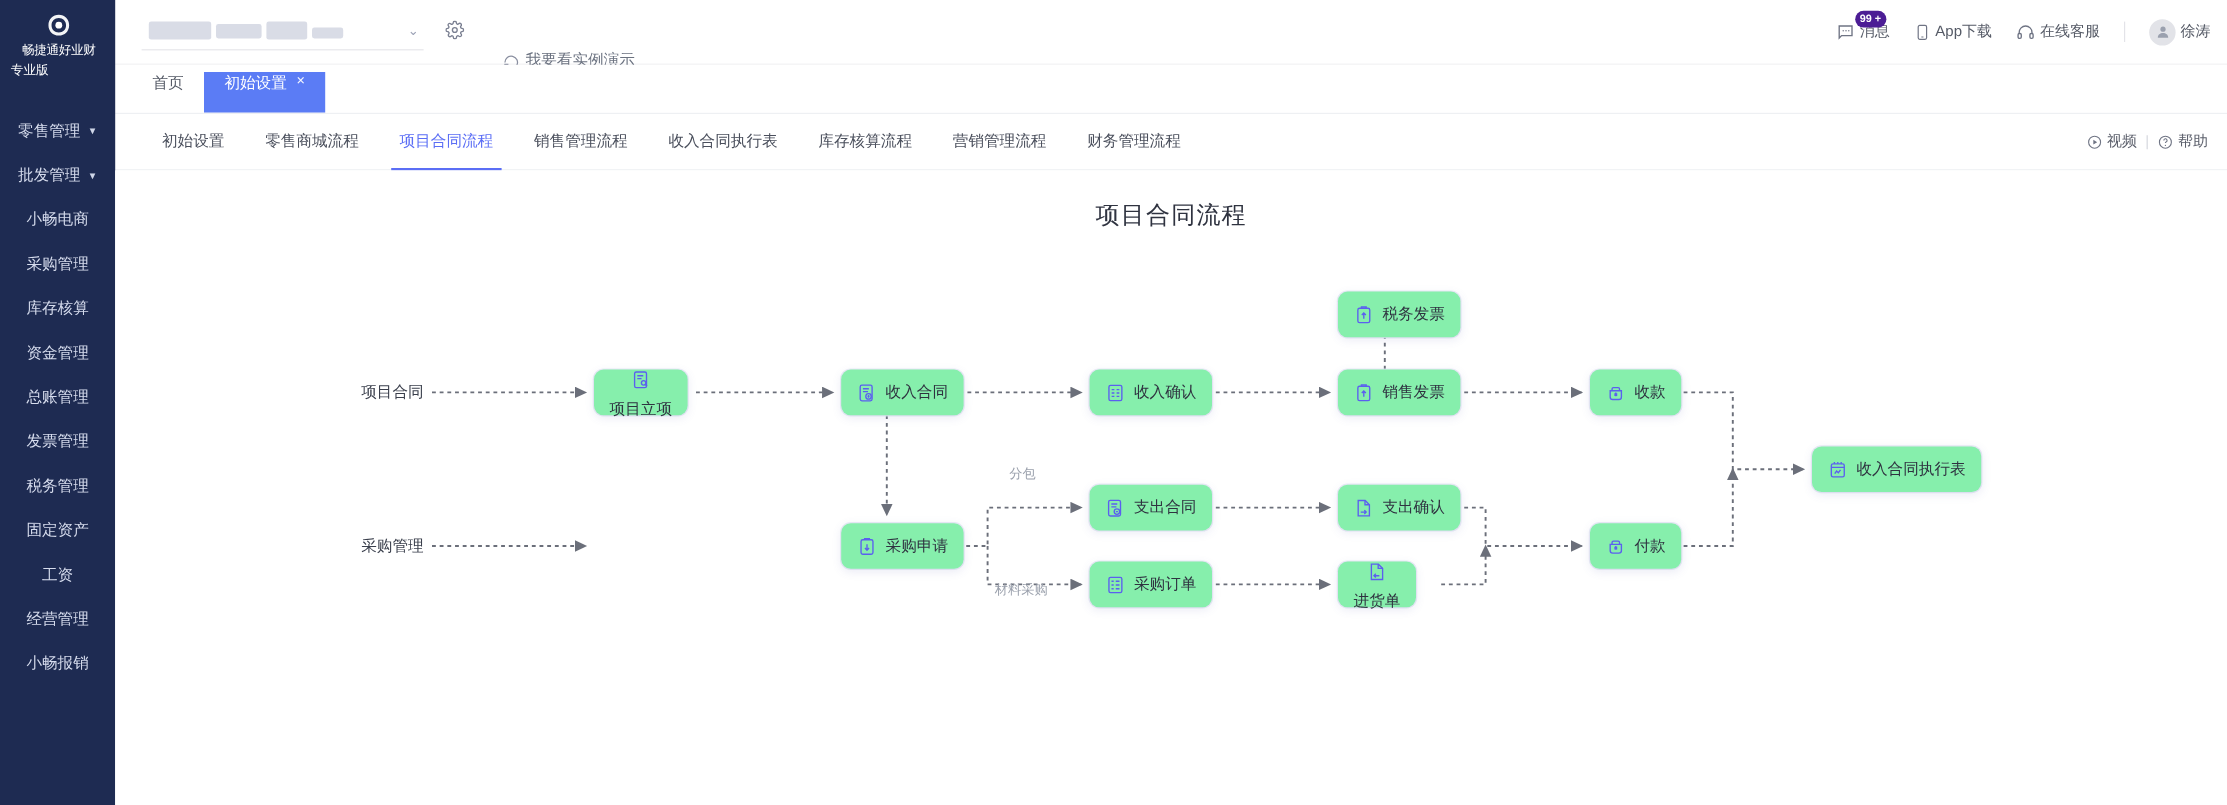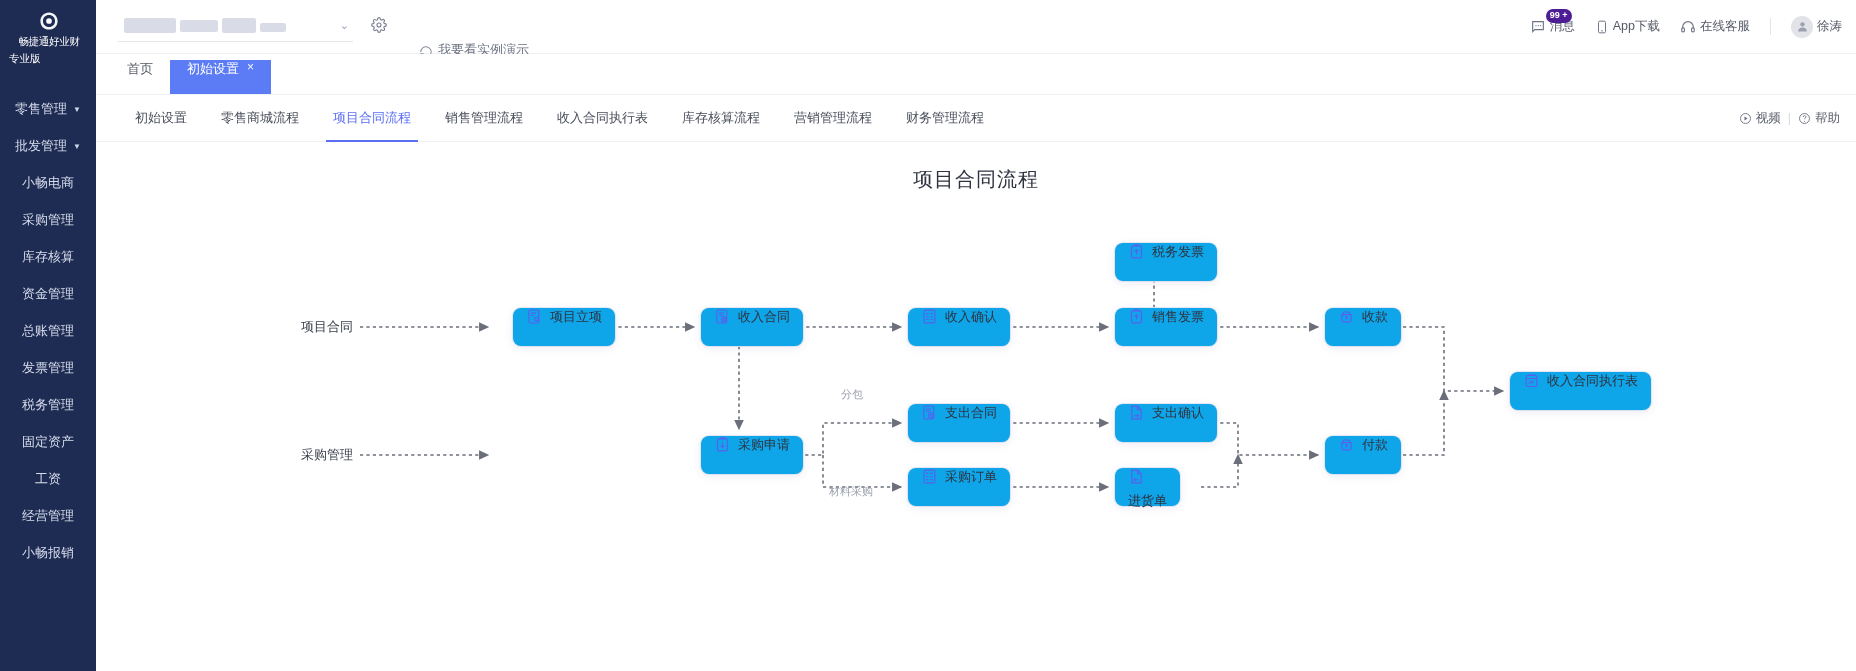--- a/index.html
+++ b/index.html
@@ -68,23 +68,23 @@
                  color:#5b5f6b; font-size:12.5px; }
   .sr-link{ display:flex; align-items:center; gap:4px; cursor:pointer; }
   .sr-sep{ color:#d8dae0; }
 
   
   .canvas{ position:relative; flex:1; overflow:hidden; background:#fff; }
   .flow-title{ position:absolute; left:0; right:0; top:24px; text-align:center;
                font-size:20px; color:#2f3340; letter-spacing:1px; }
   .svg-layer{ position:absolute; inset:0; }
 
-  .node{ position:absolute; height:38px; background:#0ea5e9; border-radius:8px;
+  .node{ position:absolute; height:38px; background:#86efac; border-radius:8px;
          box-shadow:0 2px 8px rgba(90,100,180,.13), 0 0 0 1px rgba(232,234,245,.9);
-         display:flex; align-items:flex-start; gap:7px; padding:0 13px; cursor:pointer;
+         display:flex; align-items:center; gap:7px; padding:0 13px; cursor:pointer;
          font-size:13px; color:#2f3340; white-space:nowrap; }
   .node svg{ flex:0 0 17px; }
   .row-label{ position:absolute; font-size:13px; color:#3a3f4c; white-space:nowrap; }
   .edge-label{ position:absolute; font-size:11px; color:#9aa0ac; white-space:nowrap; }
 </style>
 </head>
 <body>
 
 <div class="app">
 
@@ -322,21 +322,21 @@
           <path d="M1307 313 H1348 V249"></path>
         </g>
       </svg>
 
       <div class="row-label" style="left:205px; top:176px;">项目合同</div>
       <div class="row-label" style="left:205px; top:304px;">采购管理</div>
 
       <div class="edge-label" style="left:745px; top:245px;">分包</div>
       <div class="edge-label" style="left:733px; top:342px;text-align:right;">材料采购</div>
 
-      <div class="node" style="left:417px; top:166px;">
+      <div class="node" style="left:399px; top:166px;flex-direction:column;">
         <svg viewBox="0 0 24 24" width="17" height="17" fill="none" stroke="#5b5fef" stroke-width="1.6">
           <rect x="4" y="2.8" width="14" height="18.4" rx="2"></rect>
             <path d="M7.2 7.2h7M7.2 10.6h5"></path>
           <circle cx="14.6" cy="15.6" r="2.6"></circle>
             <path d="M16.6 17.6l2 2"></path>
         </svg>
         <span>项目立项</span>
       </div>
 
       <div class="node" style="left:605px; top:166px;">

